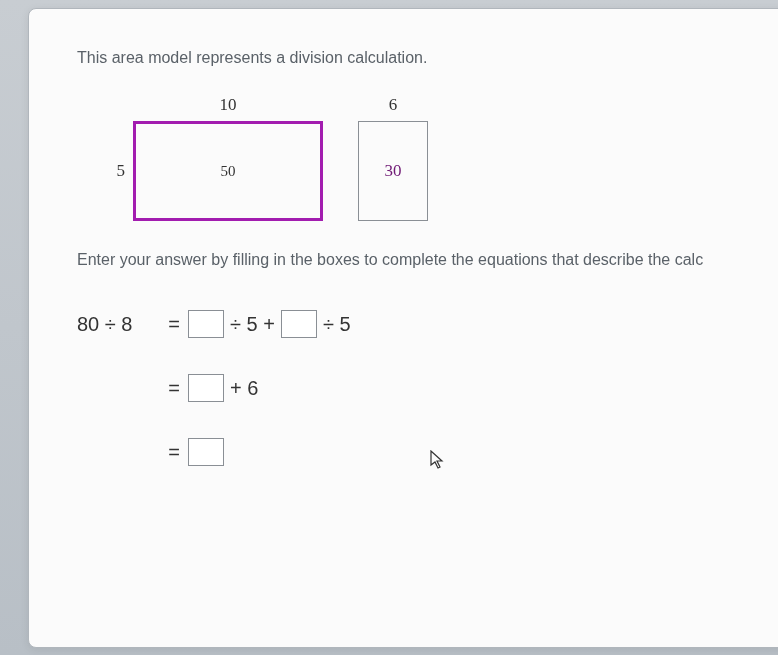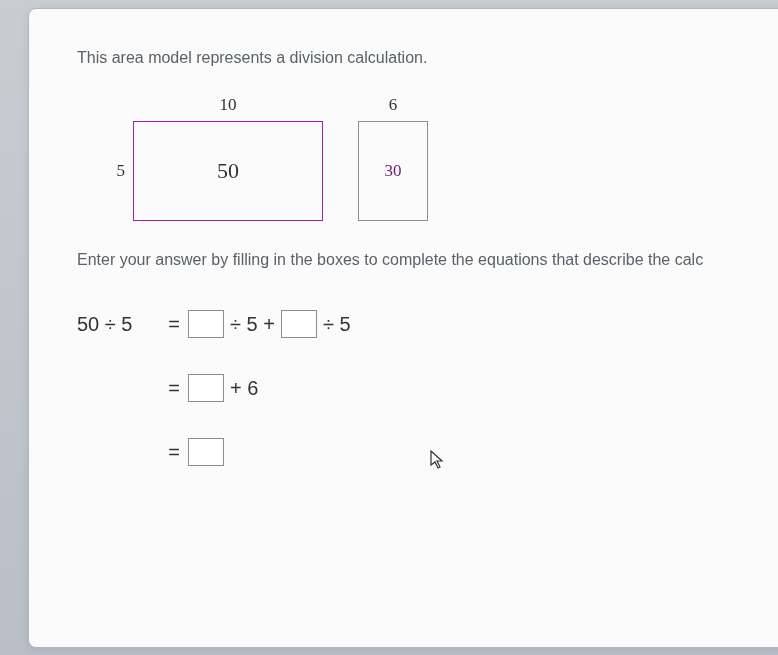--- a/index.html
+++ b/index.html
@@ -66,25 +66,25 @@
       font-size: 17px;
       color: #333;
       font-family: Georgia, serif;
     }
     .box-container {
       display: flex;
     }
     .box-1 {
       width: 190px;
       height: 100px;
-      border: 1px solid #a21caf;
+      border: 3px solid #a21caf;
       display: flex;
       align-items: center;
       justify-content: center;
-      font-size: 22px;
+      font-size: 15px;
       color: #333;
       font-family: Georgia, serif;
     }
     .box-2 {
       width: 70px;
       height: 100px;
       border: 1px solid #8a8f95;
       border-left: none;
       display: flex;
       align-items: center;
@@ -164,21 +164,21 @@
         <div class="box-2">30</div>
       </div>
     </div>
   </div>
 
   <p class="instruction-text">Enter your answer by filling in the boxes to complete the equations that describe the calc</p>
 
   <div class="equation-block">
 
     <div class="eq-line">
-      <span class="eq-start">50 ÷ 5</span>
+      <span class="eq-start">80 ÷ 8</span>
       <span class="eq-eq">=</span>
       <input class="input-box" type="text" style="">
       <span class="eq-text">÷ 5 +</span>
       <input class="input-box" type="text" style="">
       <span class="eq-text">÷ 5</span>
     </div>
 
     <div class="eq-line">
       <span class="eq-indent"></span>
       <span class="eq-eq">=</span>

